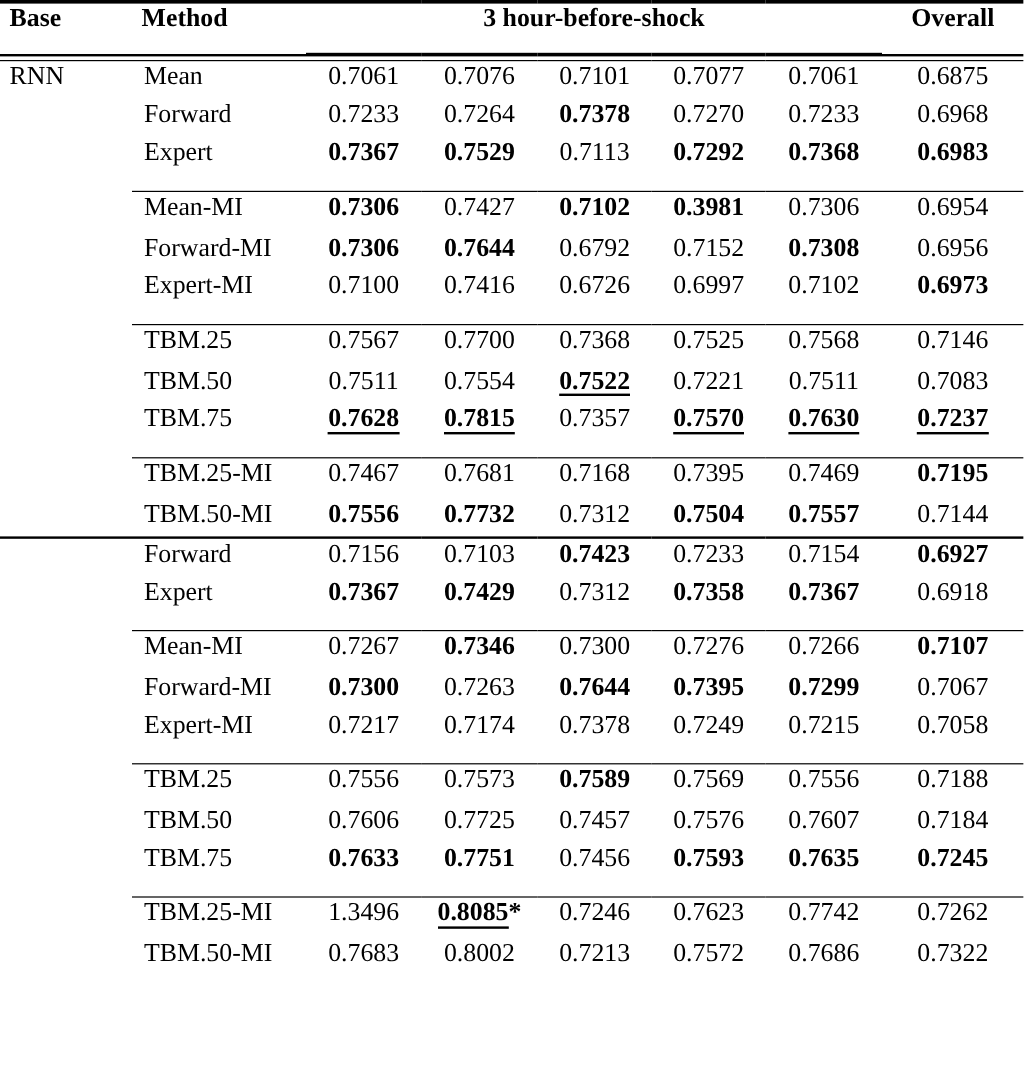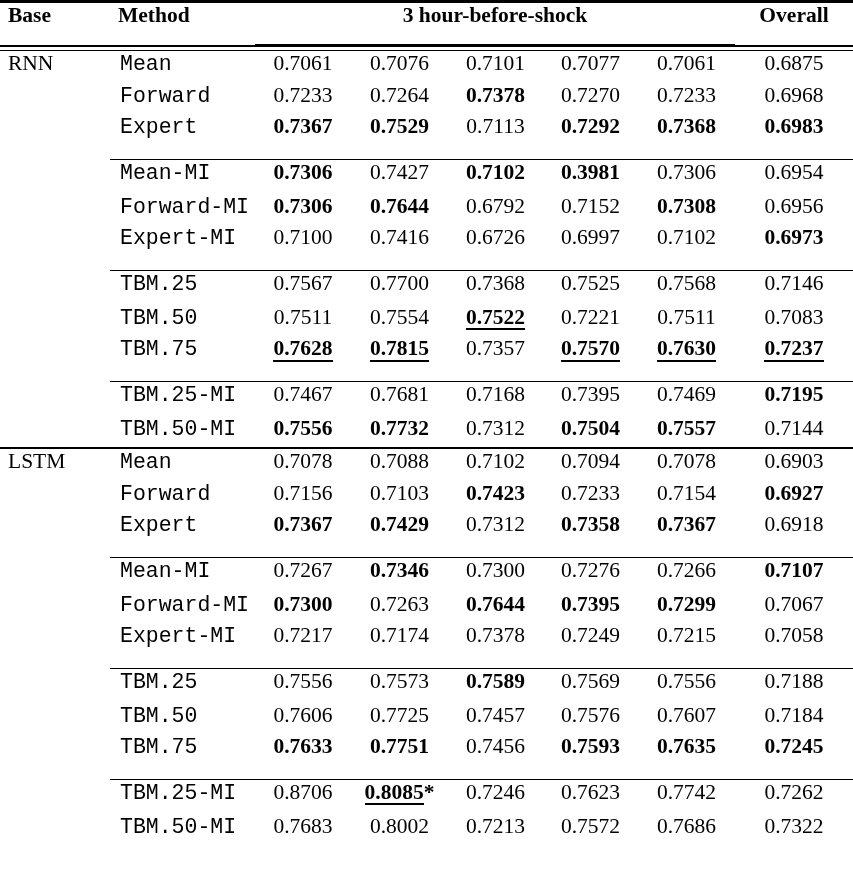--- a/index.html
+++ b/index.html
@@ -113,21 +113,20 @@
 
   .cell-base {
     text-align: left;
     padding-left: 8px;
     white-space: nowrap;
   }
   .cell-method {
     text-align: left;
     padding-left: 10px;
     white-space: nowrap;
-    font-family: Liberation Mono, monospace;
   }
   .cell-num {
     text-align: center;
     white-space: nowrap;
   }
 
   
   .v { display: inline-block; }
   .v.bold { font-weight: bold; }
   .v.bu {
@@ -372,30 +371,20 @@
           <td></td>
           <td></td>
           <td></td>
           <td></td>
           <td></td>
           <td></td>
           <td></td>
           <td></td>
         </tr>
         <tr class="data-row">
-          <td class="cell-base">LSTM</td>
-          <td class="cell-method">Mean</td>
-          <td class="cell-num"><span class="v">0.7078</span></td>
-          <td class="cell-num"><span class="v">0.7088</span></td>
-          <td class="cell-num"><span class="v">0.7102</span></td>
-          <td class="cell-num"><span class="v">0.7094</span></td>
-          <td class="cell-num"><span class="v">0.7078</span></td>
-          <td class="cell-num"><span class="v">0.6903</span></td>
-        </tr>
-        <tr class="data-row">
           <td class="cell-base"></td>
           <td class="cell-method">Forward</td>
           <td class="cell-num"><span class="v">0.7156</span></td>
           <td class="cell-num"><span class="v">0.7103</span></td>
           <td class="cell-num"><span class="v bold">0.7423</span></td>
           <td class="cell-num"><span class="v">0.7233</span></td>
           <td class="cell-num"><span class="v">0.7154</span></td>
           <td class="cell-num"><span class="v bold">0.6927</span></td>
         </tr>
         <tr class="data-row">
@@ -524,21 +513,21 @@
           <td class="rule-on"></td>
           <td class="rule-on"></td>
           <td class="rule-on"></td>
           <td class="rule-on"></td>
           <td class="rule-on"></td>
           <td class="rule-on"></td>
         </tr>
         <tr class="data-row first-in-block">
           <td class="cell-base"></td>
           <td class="cell-method">TBM.25-MI</td>
-          <td class="cell-num"><span class="v">0.8706</span></td>
+          <td class="cell-num"><span class="v">1.3496</span></td>
           <td class="cell-num"><span class="v bu">0.8085</span><span class="star">*</span></td>
           <td class="cell-num"><span class="v">0.7246</span></td>
           <td class="cell-num"><span class="v">0.7623</span></td>
           <td class="cell-num"><span class="v">0.7742</span></td>
           <td class="cell-num"><span class="v">0.7262</span></td>
         </tr>
         <tr class="data-row">
           <td class="cell-base"></td>
           <td class="cell-method">TBM.50-MI</td>
           <td class="cell-num"><span class="v">0.7683</span></td>

